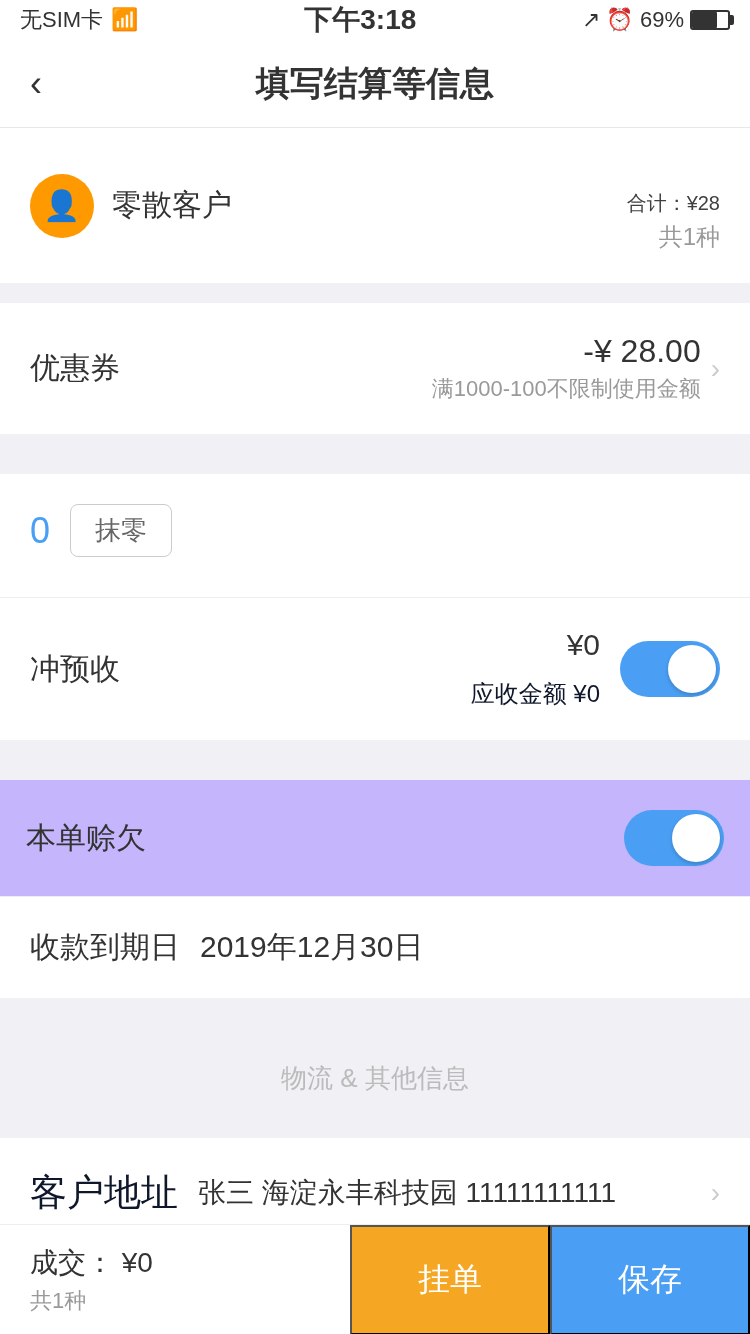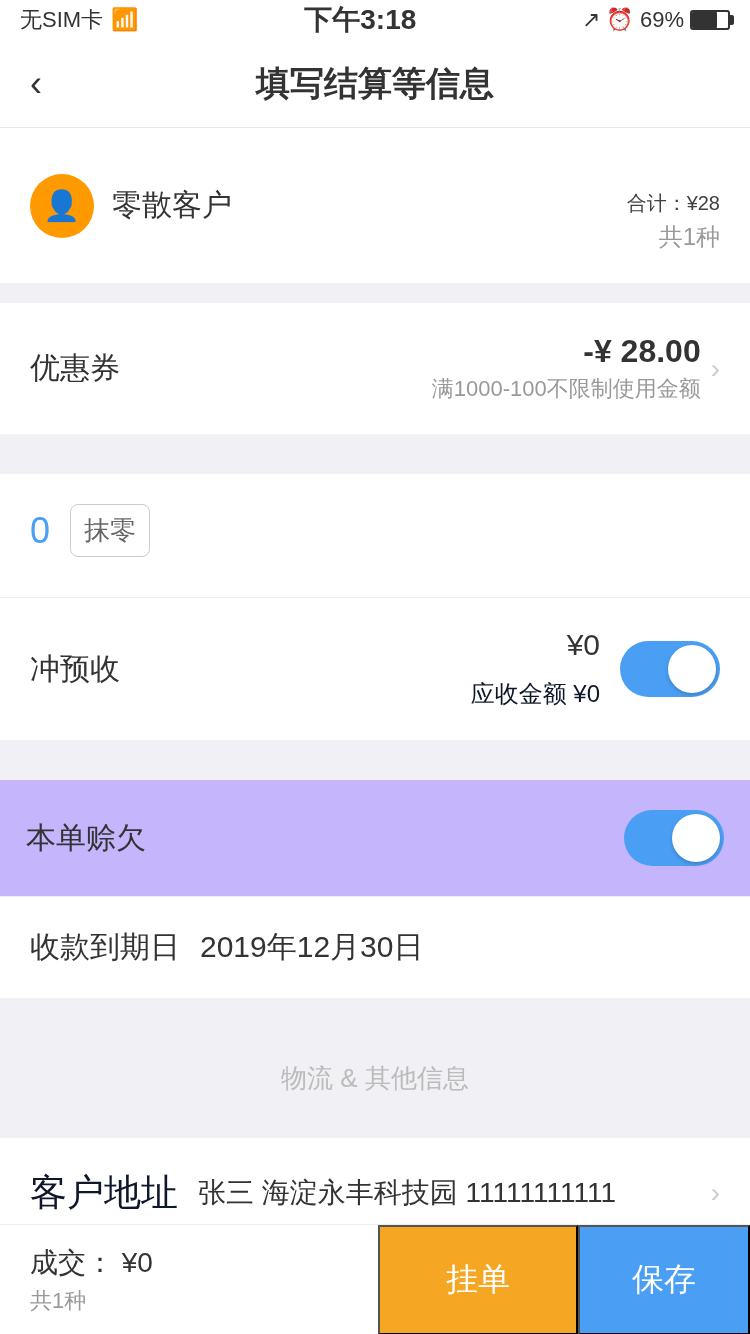--- a/index.html
+++ b/index.html
@@ -132,21 +132,21 @@
       display: flex;
       align-items: center;
       gap: 10px;
     }
     .coupon-value-block {
       text-align: right;
     }
     .coupon-amount {
       font-size: 32px;
       color: #333;
-      font-weight: 700;
+      font-weight: 400;
     }
     .coupon-desc {
       font-size: 22px;
       color: #999;
       margin-top: 4px;
     }
     .chevron {
       font-size: 28px;
       color: #ccc;
     }
@@ -178,21 +178,21 @@
       gap: 20px;
     }
     .amount-value {
       font-size: 36px;
       color: #4a9ff5;
       font-weight: 500;
     }
     .round-btn {
       border: 1px solid #ccc;
       border-radius: 8px;
-      padding: 8px 13px;
+      padding: 8px 24px;
       font-size: 26px;
       color: #666;
       background: #fff;
       cursor: pointer;
     }
     .amount-sub {
       text-align: right;
       font-size: 24px;
       color: #999;
       margin-top: 4px;
@@ -359,21 +359,21 @@
       height: 100%;
       background: #f5a623;
       display: flex;
       align-items: center;
       justify-content: center;
       font-size: 32px;
       color: #fff;
       cursor: pointer;
     }
     .btn-save {
-      width: 172px;
+      width: 200px;
       height: 100%;
       background: #4a9ff5;
       display: flex;
       align-items: center;
       justify-content: center;
       font-size: 32px;
       color: #fff;
       cursor: pointer;
     }
   </style>

